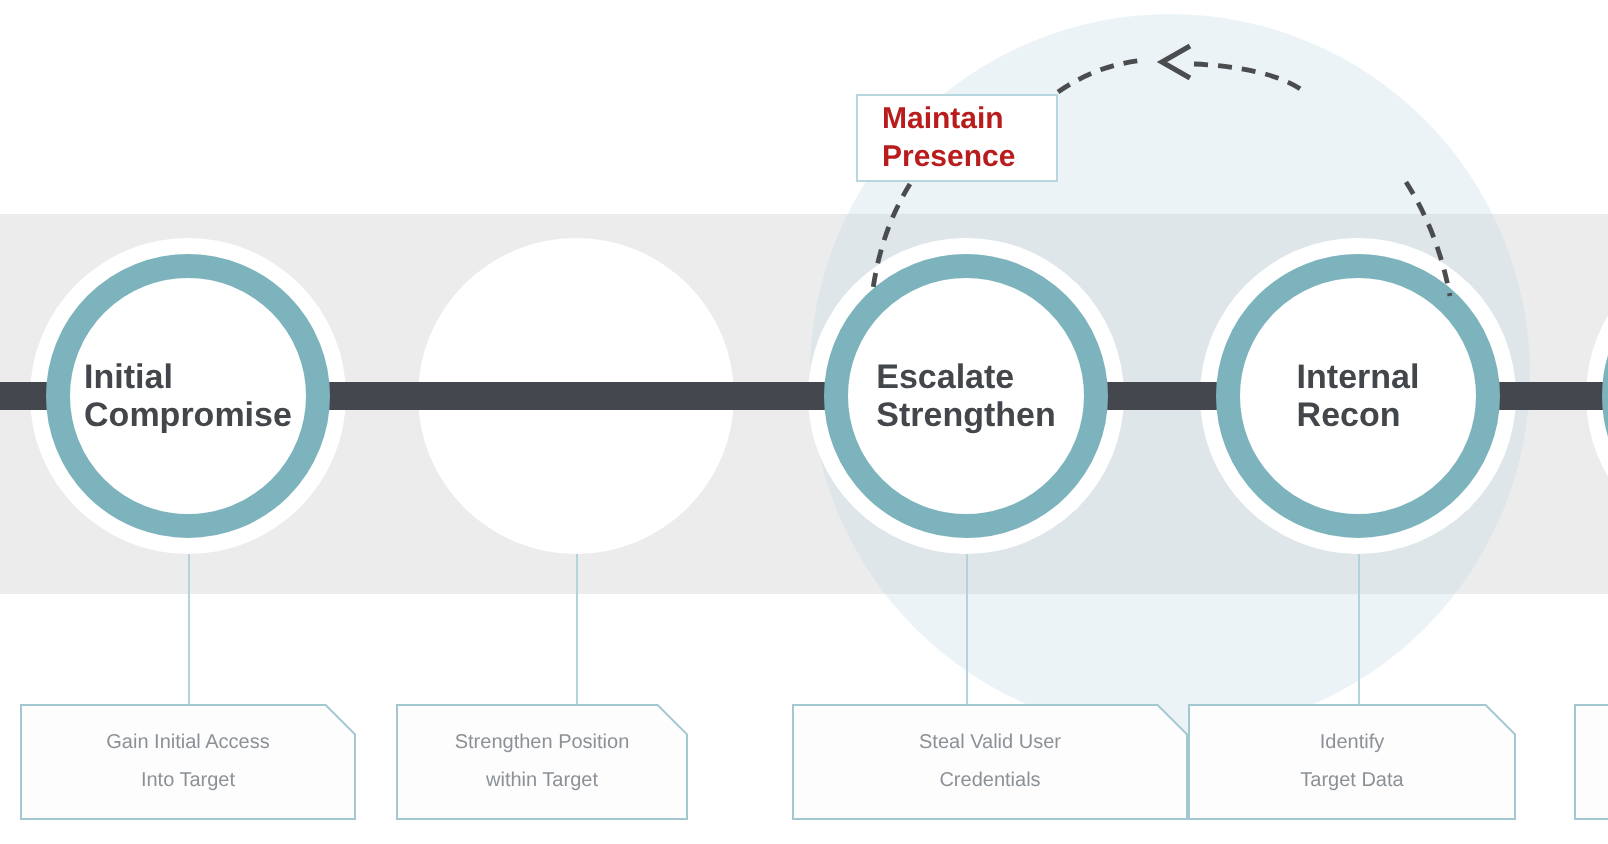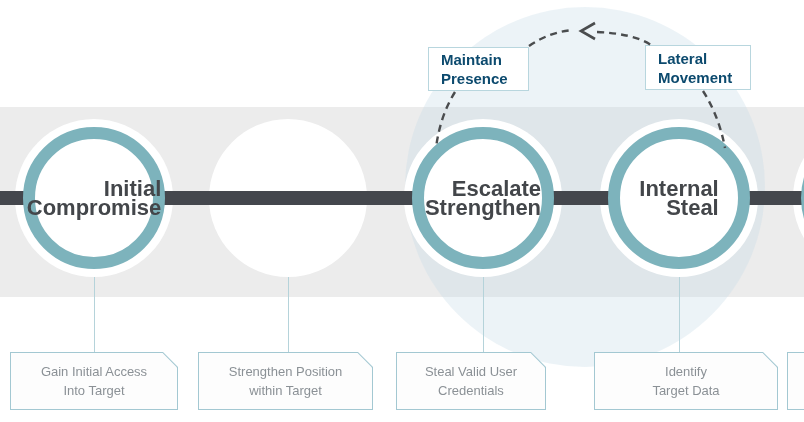--- a/index.html
+++ b/index.html
@@ -8,34 +8,34 @@
     background:#ffffff; font-family:"Liberation Sans", sans-serif;
   }
   .band{position:absolute; left:0; top:107px; width:804px; height:190px; background:#ececec;}
   .bg-ellipse{position:absolute; left:405px; top:7px; width:360px; height:360px;
     border-radius:50%; background:rgba(199,221,232,0.34);}
   .timeline-bar{position:absolute; left:0; top:191px; width:804px; height:14px; background:#44474d; z-index:3;}
   .halo{position:absolute; top:119px; width:158px; height:158px; border-radius:50%; background:#ffffff; z-index:2;}
   .stage-circle{position:absolute; top:127px; width:142px; height:142px; border-radius:50%;
     box-sizing:border-box; border:12px solid #7db3bc; background:#ffffff; z-index:4;
     display:flex; align-items:center; justify-content:center;}
-  .stage-label{font-weight:bold; font-size:22px; line-height:19px; color:#43464a;
-    text-align:right; white-space:pre-line;}
+  .stage-label{font-weight:bold; font-size:17px; line-height:19px; color:#43464a;
+    text-align:left; white-space:pre-line;}
   .connector{position:absolute; top:269px; width:1px; height:83px; background:#b5d3da; z-index:1;}
   .detail-box{position:absolute; top:352px; height:58px; background:#a3c8d2; z-index:4;
     -webkit-clip-path:polygon(0 0, calc(100% - 15px) 0, 100% 15px, 100% 100%, 0 100%);
     clip-path:polygon(0 0, calc(100% - 15px) 0, 100% 15px, 100% 100%, 0 100%);}
   .detail-inner{position:absolute; left:1px; top:1px; right:1px; bottom:1px; background:#fdfdfd;
     -webkit-clip-path:polygon(0 0, calc(100% - 14.4px) 0, 100% 14.4px, 100% 100%, 0 100%);
     clip-path:polygon(0 0, calc(100% - 14.4px) 0, 100% 14.4px, 100% 100%, 0 100%);
     display:flex; align-items:center; justify-content:center;}
-  .detail-text{font-size:13px; line-height:19px; color:#8b9196; text-align:center; white-space:pre-line;}
+  .detail-text{font-size:10px; line-height:19px; color:#8b9196; text-align:center; white-space:pre-line;}
   .loop-label{position:absolute; background:#ffffff; border:1px solid #b8d6de; z-index:5;
     display:flex; align-items:center; box-sizing:border-box; padding-left:12px;}
-  .loop-label-text{font-weight:bold; font-size:15px; line-height:19px; color:#0c4a6e; white-space:pre-line;}
+  .loop-label-text{font-weight:bold; font-size:15px; line-height:19px; color:#b91c1c; white-space:pre-line;}
   .dash-overlay{position:absolute; left:0; top:0; z-index:6; pointer-events:none;}
 </style>
 </head>
 <body>
 
 <div class="canvas">
 
   <div class="band"></div>
   <div class="bg-ellipse"></div>
 
@@ -55,64 +55,60 @@
   <div class="stage-circle" style="left:23px">
     <span class="stage-label">Initial
 Compromise</span>
   </div>
   <div class="stage-circle" style="left:412px">
     <span class="stage-label">Escalate
 Strengthen</span>
   </div>
   <div class="stage-circle" style="left:608px">
     <span class="stage-label">Internal
-Steal</span>
+Recon</span>
   </div>
   <div class="stage-circle" style="left:801px">
     <span class="stage-label"></span>
   </div>
 
   <div class="detail-box" style="left:10px;  width:168px">
     <div class="detail-inner">
       <span class="detail-text">Gain Initial Access
 Into Target</span>
     </div>
   </div>
-  <div class="detail-box" style="left:198px; width:175px">
+  <div class="detail-box" style="left:198px; width:146px">
     <div class="detail-inner">
       <span class="detail-text">Strengthen Position
 within Target</span>
     </div>
   </div>
-  <div class="detail-box" style="left:396px; width:150px">
+  <div class="detail-box" style="left:396px; width:198px">
     <div class="detail-inner">
       <span class="detail-text">Steal Valid User
 Credentials</span>
     </div>
   </div>
-  <div class="detail-box" style="left:594px; width:184px">
+  <div class="detail-box" style="left:594px; width:164px">
     <div class="detail-inner">
       <span class="detail-text">Identify
 Target Data</span>
     </div>
   </div>
   <div class="detail-box" style="left:787px; width:130px">
     <div class="detail-inner">
       <span class="detail-text"></span>
     </div>
   </div>
 
   <div class="loop-label" style="left:428px; top:47px; width:101px; height:44px">
     <span class="loop-label-text">Maintain
 Presence</span>
   </div>
-  <div class="loop-label" style="left:645px; top:45px; width:106px; height:45px">
-    <span class="loop-label-text">Lateral
-Movement</span>
-  </div>
 
   <svg class="dash-overlay" width="804" height="422" viewBox="0 0 804 422">
     <g fill="none" stroke="#4a4c4e" stroke-width="2.4" stroke-dasharray="7 5">
       <path d="M 529 46 Q 549 32 573 30"></path>
       <path d="M 597 32 C 620 33 639 37 651 45"></path>
       <path d="M 455 92 Q 440 116 436 148"></path>
       <path d="M 703 91 Q 719 116 725 148"></path>
     </g>
     <path d="M 595 23 L 581 31 L 595 39" fill="none" stroke="#4a4c4e" stroke-width="2.6"></path>
   </svg>

